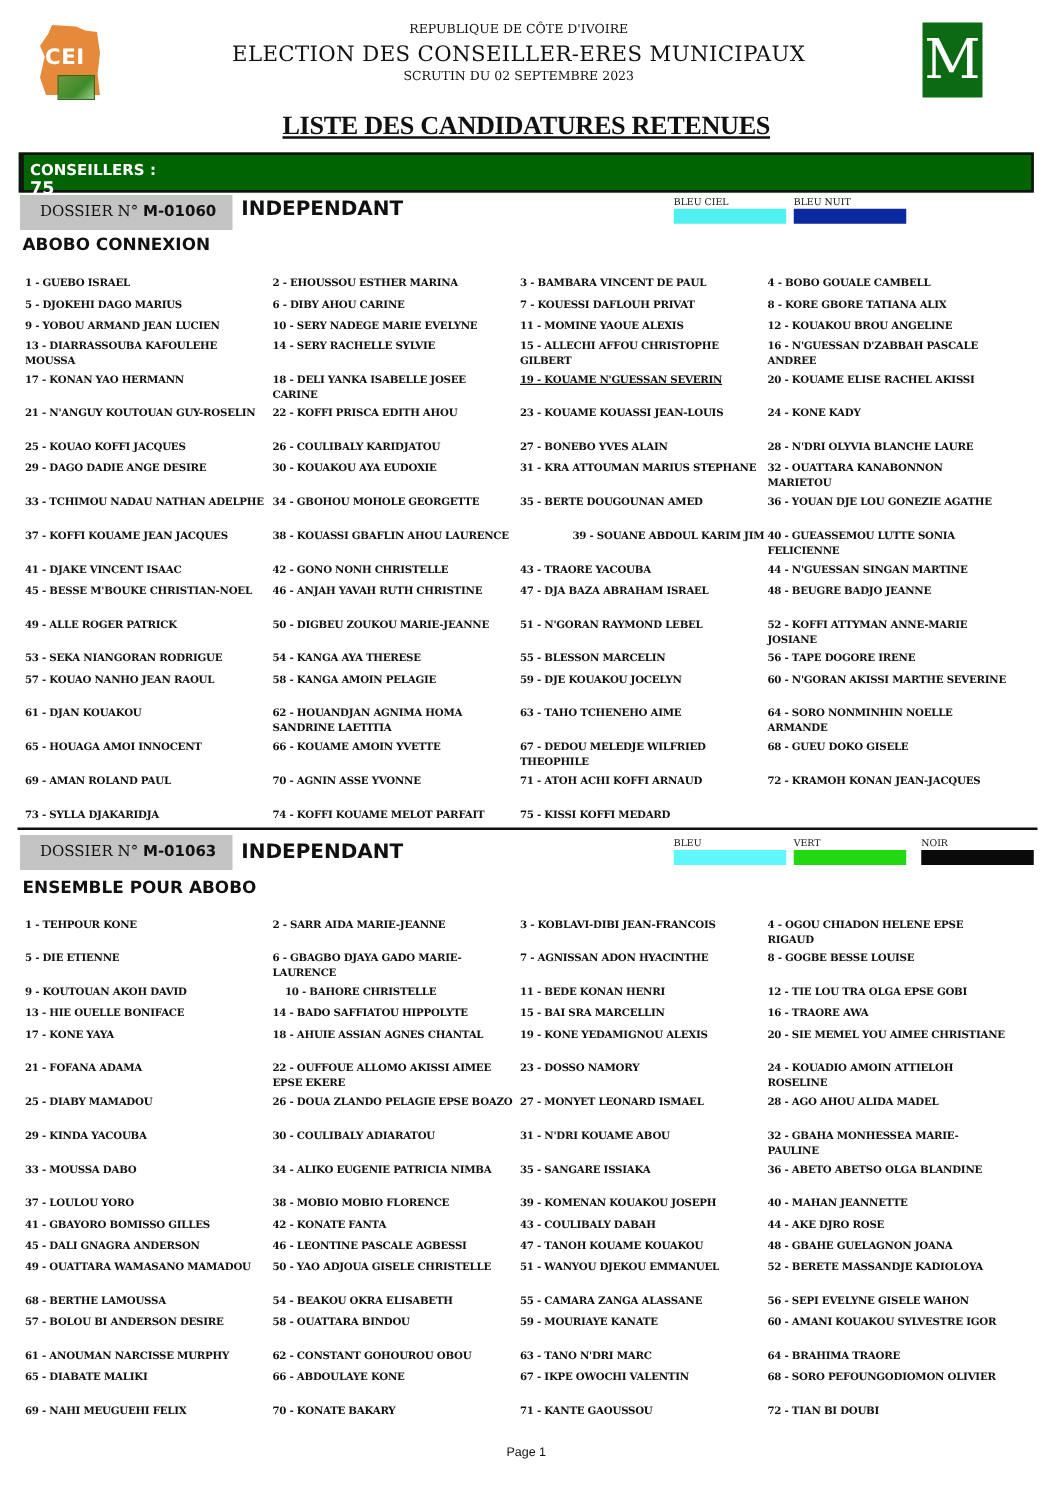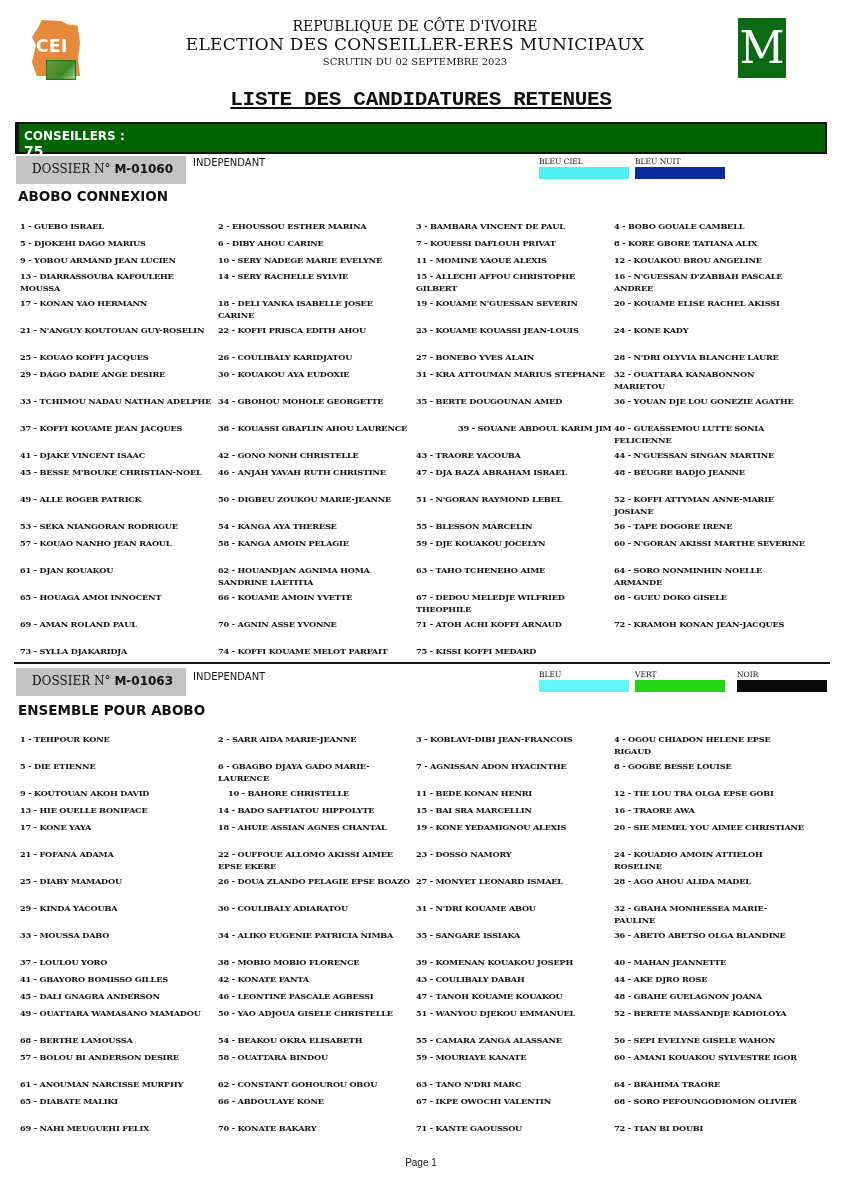--- a/index.html
+++ b/index.html
@@ -6,40 +6,40 @@
   html, body { width: 842px; height: 1191px; background: #ffffff; overflow: hidden; }
   body { position: relative; font-family: "DejaVu Serif", serif; color: #111; }
 
   .logo { position: absolute; left: 28px; top: 16px; width: 56px; height: 64px; }
   .logo .map { position: absolute; left: 4px; top: 4px; width: 48px; height: 56px; background: #e48a3a;
     clip-path: polygon(20% 0, 60% 2%, 75% 8%, 95% 10%, 100% 40%, 96% 70%, 100% 100%, 10% 100%, 0 75%, 8% 45%, 0 30%, 14% 12%); }
   .logo .txt { position: absolute; left: 8px; top: 20px; font-family: "DejaVu Sans", sans-serif; font-weight: bold; font-size: 17px; color: #fff; letter-spacing: 0.5px; }
   .logo .box { position: absolute; left: 18px; top: 44px; width: 30px; height: 20px; background: linear-gradient(135deg,#6a9a3a,#3e8a2a 60%,#9ad08a); border: 1px solid #2d6d1d; }
 
   .hdr { position: absolute; left: 160px; width: 510px; text-align: center; font-variant: small-caps; }
-  .hdr1 { top: 18px; font-size: 14px; }
+  .hdr1 { top: 18px; font-size: 10px; }
   .hdr2 { top: 34px; font-size: 17px; letter-spacing: 0.3px; }
   .hdr3 { top: 56px; font-size: 10px; }
 
   .m-badge { position: absolute; left: 738px; top: 18px; width: 48px; height: 60px; background: #0c6b12; color: #fff;
     font-family: "DejaVu Serif", serif; font-size: 44px; text-align: center; line-height: 60px; }
 
-  .main-title { position: absolute; left: 0; width: 842px; top: 88px; text-align: center; font-family: Liberation Mono, monospace;
+  .main-title { position: absolute; left: 0; width: 842px; top: 88px; text-align: center; font-family: Liberation Serif, serif;
     font-weight: bold; font-size: 21px; text-decoration: underline; letter-spacing: -0.3px; }
 
   .commune-bar { position: absolute; left: 15px; top: 122px; width: 812px; height: 32px; background: #006400; border: 2px solid #111; display: flex; }
   .commune-name { flex: 1; color: #fff; font-family: "DejaVu Sans", sans-serif; font-weight: bold; font-size: 19px; padding: 4px 8px; }
   .commune-stat { border-left: 2px solid #111; color: #fff; font-family: "DejaVu Sans", sans-serif; font-weight: bold; font-size: 12px; padding: 5px 5px; }
   .commune-stat.c1 { width: 117px; }
   .commune-stat.c2 { width: 144px; font-size: 11px; }
   .commune-stat .num { font-size: 14px; }
 
   .dossier-box { position: absolute; left: 16px; width: 170px; height: 28px; background: #c3c3c3; font-size: 12px; padding: 6px 0 0 16px; }
   .dossier-box b { font-family: "DejaVu Sans", sans-serif; font-weight: bold; font-size: 12px; }
-  .party-type { position: absolute; left: 193px; font-family: "DejaVu Sans", sans-serif; font-weight: normal; font-size: 10px; }
+  .party-type { position: absolute; left: 193px; font-family: "DejaVu Sans", sans-serif; font-weight: bold; font-size: 16px; }
   .list-name { position: absolute; left: 18px; font-family: "DejaVu Sans", sans-serif; font-weight: bold; font-size: 13.5px; }
   .swatch { position: absolute; width: 90px; }
   .swatch .lbl { font-size: 7.5px; font-family: "DejaVu Serif", serif; height: 10px; line-height: 10px; }
   .swatch .bar { height: 12px; }
 
   .sep { position: absolute; left: 14px; width: 816px; height: 2px; background: #111; }
 
   .cand { position: absolute; font-family: "DejaVu Serif", serif; font-weight: bold; font-size: 8.2px; line-height: 12px; width: 192px; letter-spacing: -0.2px; }
 
   .footer { position: absolute; top: 1157px; left: 0; width: 842px; text-align: center; font-family: "Liberation Sans", sans-serif; font-size: 10px; }
@@ -88,21 +88,21 @@
     <div class="cand" style="left: 20px; top: 254px;">9 - YOBOU ARMAND JEAN LUCIEN</div>
     <div class="cand" style="left: 218px; top: 254px;">10 - SERY NADEGE MARIE EVELYNE</div>
     <div class="cand" style="left: 416px; top: 254px;">11 - MOMINE YAOUE ALEXIS</div>
     <div class="cand" style="left: 614px; top: 254px;">12 - KOUAKOU BROU ANGELINE</div>
     <div class="cand" style="left: 20px; top: 270px;">13 - DIARRASSOUBA KAFOULEHE MOUSSA</div>
     <div class="cand" style="left: 218px; top: 270px;">14 - SERY RACHELLE SYLVIE</div>
     <div class="cand" style="left: 416px; top: 270px;">15 - ALLECHI AFFOU CHRISTOPHE GILBERT</div>
     <div class="cand" style="left: 614px; top: 270px;">16 - N'GUESSAN D'ZABBAH PASCALE ANDREE</div>
     <div class="cand" style="left: 20px; top: 297px;">17 - KONAN YAO HERMANN</div>
     <div class="cand" style="left: 218px; top: 297px;">18 - DELI YANKA ISABELLE JOSEE CARINE</div>
-    <div class="cand" style="left: 416px; top: 297px;">19 - KOUAME N'GUESSAN SEVERIN</div>
+    <div class="cand" style="left: 416px; top: 297px; text-decoration: underline;">19 - KOUAME N'GUESSAN SEVERIN</div>
     <div class="cand" style="left: 614px; top: 297px;">20 - KOUAME ELISE RACHEL AKISSI</div>
     <div class="cand" style="left: 20px; top: 324px;">21 - N'ANGUY KOUTOUAN GUY-ROSELIN</div>
     <div class="cand" style="left: 218px; top: 324px;">22 - KOFFI PRISCA EDITH AHOU</div>
     <div class="cand" style="left: 416px; top: 324px;">23 - KOUAME KOUASSI JEAN-LOUIS</div>
     <div class="cand" style="left: 614px; top: 324px;">24 - KONE KADY</div>
     <div class="cand" style="left: 20px; top: 351px;">25 - KOUAO KOFFI JACQUES</div>
     <div class="cand" style="left: 218px; top: 351px;">26 - COULIBALY KARIDJATOU</div>
     <div class="cand" style="left: 416px; top: 351px;">27 - BONEBO YVES ALAIN</div>
     <div class="cand" style="left: 614px; top: 351px;">28 - N'DRI OLYVIA BLANCHE LAURE</div>
     <div class="cand" style="left: 20px; top: 368px;">29 - DAGO DADIE ANGE DESIRE</div>

